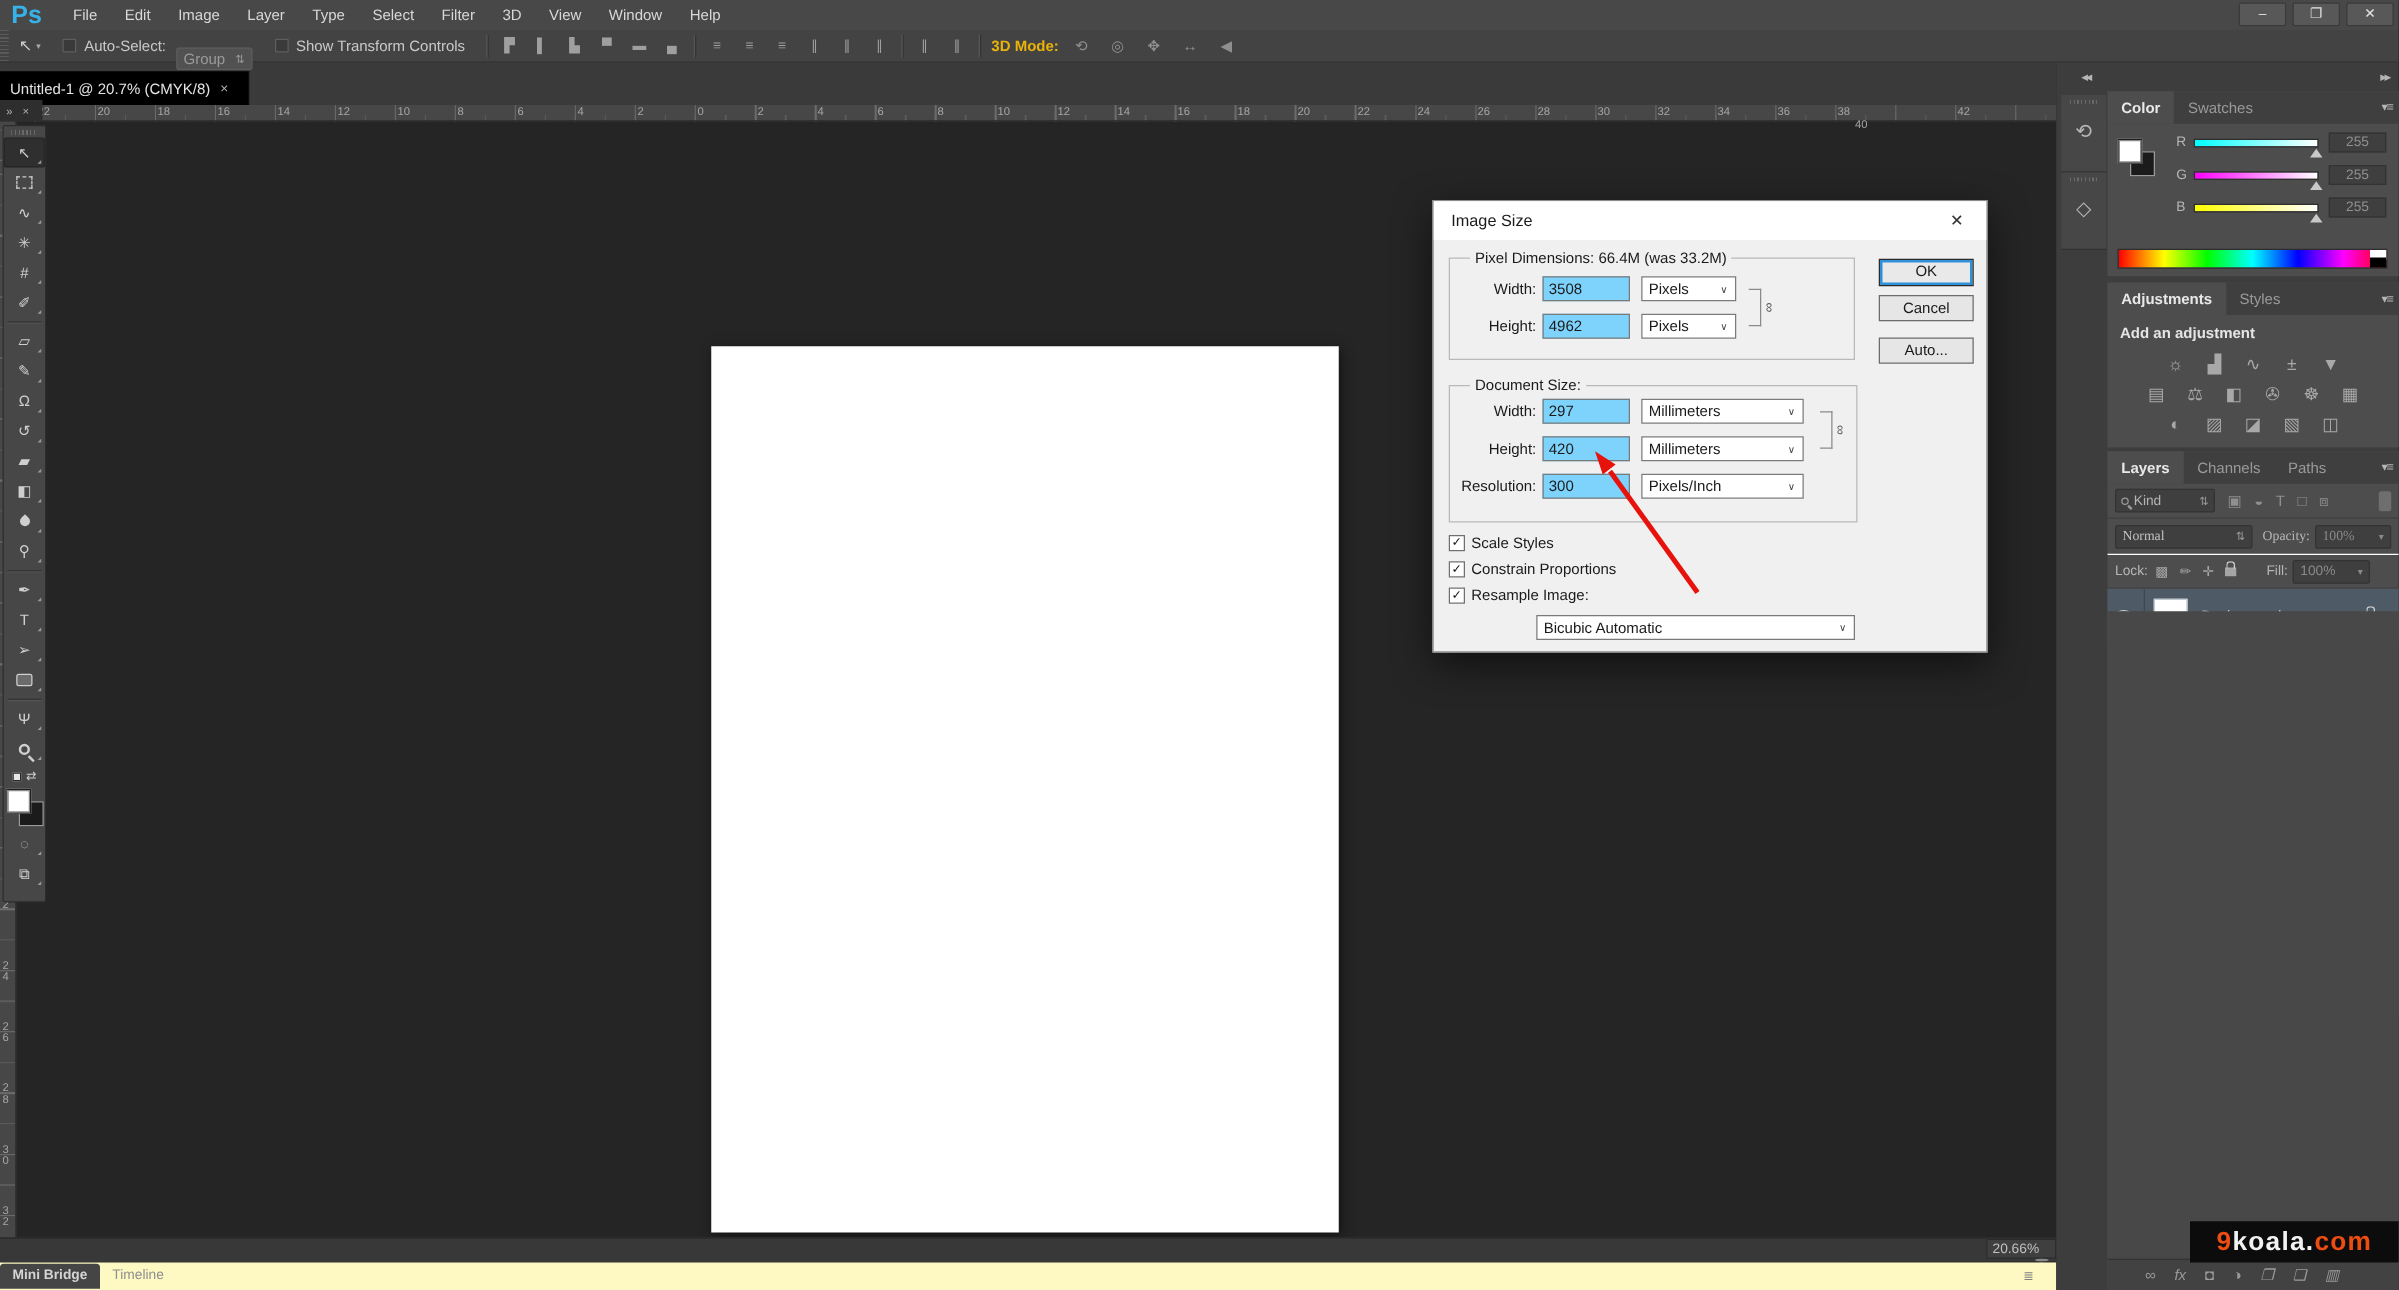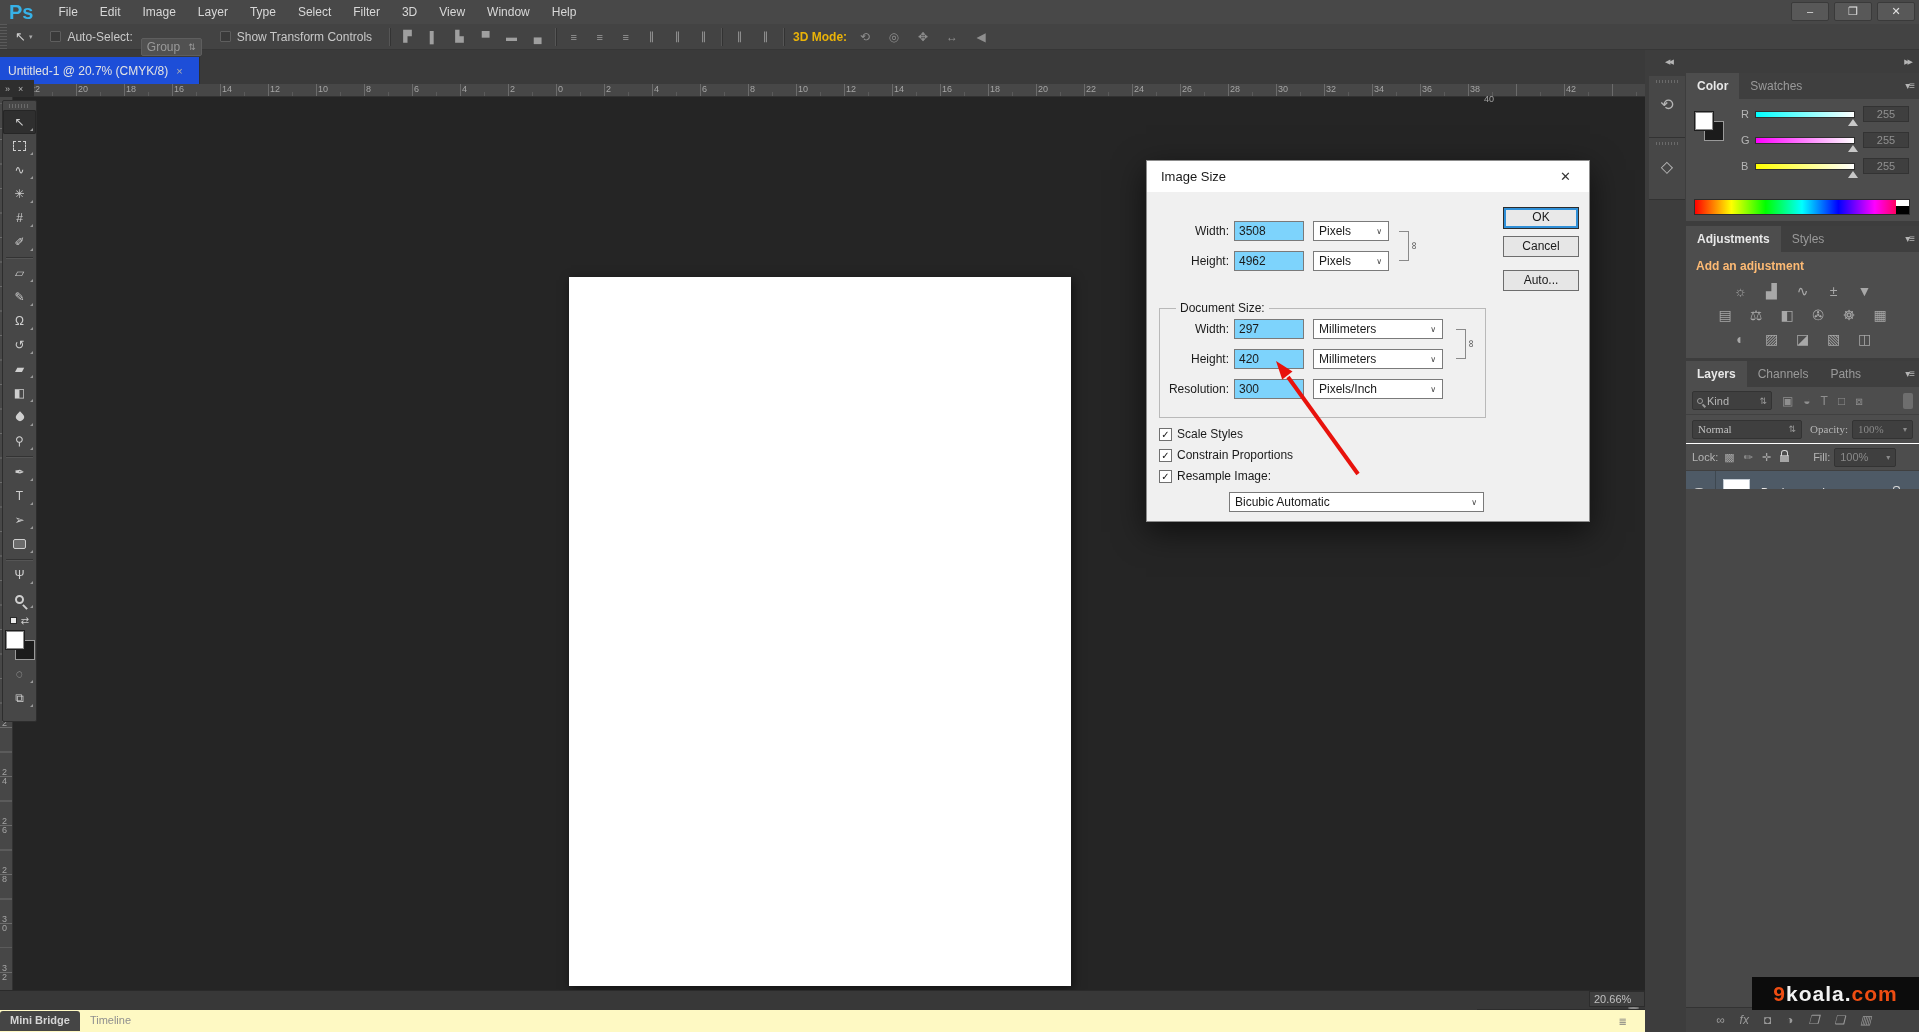--- a/index.html
+++ b/index.html
@@ -31,21 +31,21 @@
   .icon-row { display:flex; align-items:center; gap:9px; }
   .ob-icon { color:#9f9f9f; font-size:11px; width:17px; text-align:center; }
   .threed-icon { color:#8f8f8f; font-size:12px; width:20px; text-align:center; }
   .workspace-btn { position:absolute; right:6px; top:6px; width:131px; height:19px; background:#4d4d4d;
     border:1px solid #5c5c5c; border-radius:2px; color:#9f9f9f; font-size:12px;
     display:flex; align-items:center; padding:0 7px; }
   .workspace-btn .updown { margin-left:auto; font-size:9px; }
 
   
   .tabbar { position:absolute; left:0; top:50px; width:1645px; height:34px; background:#3a3a3a; }
-  .doc-tab { position:absolute; left:0; top:7px; width:200px; height:27px; background:#1d4ed8;
+  .doc-tab { position:absolute; left:0; top:7px; width:200px; height:27px; background:#000000;
     border-right:1px solid #2e2e2e; display:flex; align-items:center; font-size:12px; color:#e3e3e3;
     padding:0 8px;text-align:right; }
   .doc-tab .tab-close { margin-left:8px; color:#b0b0b0; font-size:11px; }
   .corner-box { position:absolute; left:0; top:80px; width:34px; height:17px; background:#2e2e2e;
     color:#b5b5b5; font-size:9px; display:flex; align-items:center; gap:8px; padding:0 5px; z-index:21; }
   .hruler { position:absolute; left:12px; top:84px; width:1633px; height:13px; background:#474747;
     border-bottom:1px solid #323232; z-index:5;
     background-image:
       repeating-linear-gradient(90deg,#6b6b6b 0 1px,transparent 1px 48px),
       repeating-linear-gradient(90deg,#5b5b5b 0 1px,transparent 1px 24px);
@@ -118,21 +118,21 @@
   .slider-thumb { position:absolute; right:-4px; top:7px; border-left:5px solid transparent;
     border-right:5px solid transparent; border-bottom:7px solid #c8c8c8; }
   .ch-value { width:46px; height:16px; background:#3f3f3f; border:1px solid #333; color:#909090;
     font-size:11px; text-align:center; line-height:15px; margin-left:8px; }
   .color-ramp { position:absolute; left:8px; top:100px; width:216px; height:16px; border:1px solid #2e2e2e;
     background:linear-gradient(90deg,#ff0000,#ffff00 17%,#00ff00 33%,#00ffff 50%,#0000ff 67%,#ff00ff 84%,#ff0000); }
   .ramp-white { position:absolute; right:0; top:0; width:13px; height:8px; background:#fff; }
   .ramp-black { position:absolute; right:0; bottom:0; width:13px; height:8px; background:#000; }
 
   .adjustments-panel { top:176px; height:132px; }
-  .adj-heading { color:#fdba74; font-weight:bold; font-size:12px; padding:7px 0 2px 10px; }
+  .adj-heading { color:#e5e5e5; font-weight:bold; font-size:12px; padding:7px 0 2px 10px; }
   .adj-row { display:flex; justify-content:center; gap:13px; margin-top:8px; }
   .adj-icon { color:#a8a8a8; font-size:14px; width:18px; text-align:center; }
 
   .layers-panel { top:311px; height:671px; }
   .lp-row { display:flex; align-items:center; padding:0 6px; position:relative; }
   .kind-row { height:28px; border-bottom:1px solid #404040; }
   .kind-combo { width:80px; height:19px; background:#3f3f3f; border:1px solid #333; border-radius:2px;
     color:#b5b5b5; font-size:11px; display:flex; align-items:center; padding:0 4px; gap:4px; }
   .kind-combo .updown { margin-left:auto; font-size:9px; color:#9a9a9a; }
   .mini-mag { width:6px; height:6px; border:1.5px solid #9a9a9a; border-radius:50%; position:relative; display:inline-block; }
@@ -624,20 +624,23 @@
     <span class="wm-white">.</span>
     <span class="wm-orange">com</span>
 </div>
 
 <div class="dialog">
   <div class="dlg-title">
     <span>Image Size</span>
     <span class="dlg-close">✕</span>
   </div>
 
+  <div class="fieldset fs-pixel">
+    <span class="legend">Pixel Dimensions:  66.4M (was 33.2M)</span>
+  </div>
   <div class="dlg-row" style="left:10px; top:60px;">
     <span class="dlg-label">Width:</span>
     <span class="dlg-input">3508</span>
     <span class="dlg-select sel-units">
         <span>Pixels</span>
       </span>
   </div>
   <div class="dlg-row" style="left:10px; top:90px;">
     <span class="dlg-label">Height:</span>
     <span class="dlg-input">4962</span>

